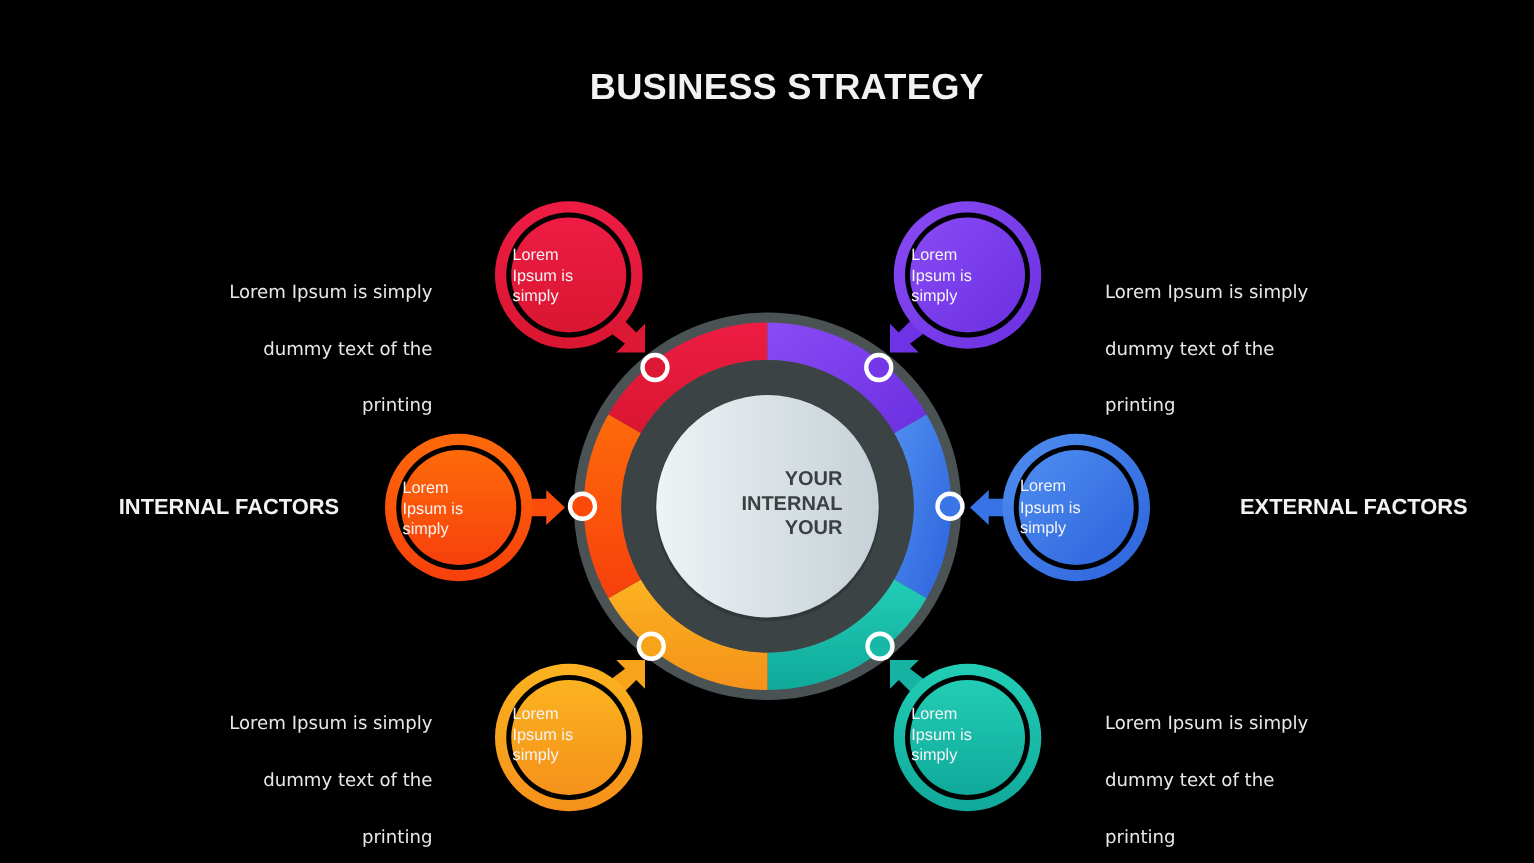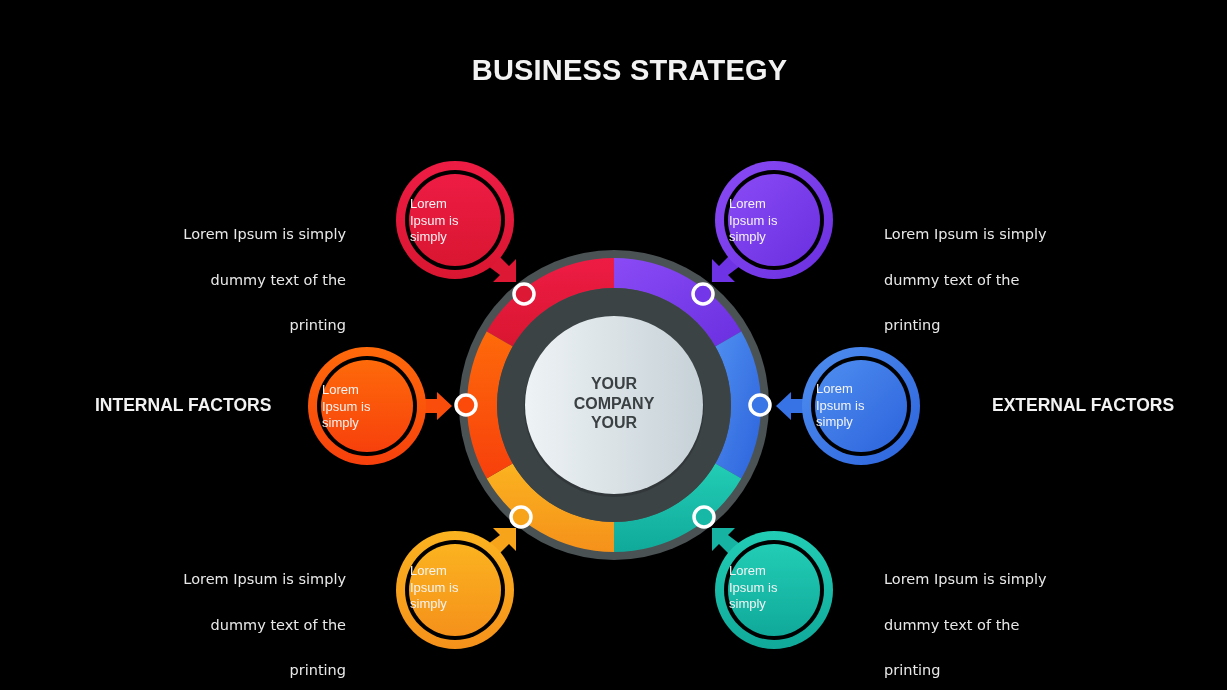--- a/index.html
+++ b/index.html
@@ -7,21 +7,21 @@
   .title { position: absolute; left: 16px; width: 1227px; top: 54px; text-align: center; color: #f2f2f2; font-weight: bold; font-size: 29px; line-height: 33px; letter-spacing: 0.2px; }
   .title span { display: block; }
   .factor { position: absolute; color: #f2f2f2; font-weight: bold; font-size: 17.5px; top: 395px; white-space: nowrap; }
   .desc { position: absolute; color: #e8e8e8; font-family: "DejaVu Sans", sans-serif; font-size: 14.5px; line-height: 21.5px; width: 180px; }
   .desc.left { text-align: right; }
   .desc.right { text-align: left; }
   .desc span { display: block; white-space: nowrap; margin-top: 24px; }
   svg.diagram { position: absolute; left: 0; top: 0; }
   .sat-label { position: absolute; width: 76px; color: #f4f4f4; font-size: 13px; line-height: 16.5px; }
   .sat-label span { display: block; }
-  .center-label { position: absolute; left: 554px; top: 374px; width: 120px; text-align: center; color: #3b4143; font-weight: bold; font-size: 16px; line-height: 19.5px; }
+  .center-label { position: absolute; left: 554px; top: 374px; width: 120px; text-align: right; color: #3b4143; font-weight: bold; font-size: 16px; line-height: 19.5px; }
   .center-label span { display: block; }
 </style>
 </head>
 <body>
 
 <svg class="diagram" width="1227" height="690" viewBox="0 0 1227 690">
   <defs>
     <linearGradient id="gRed" x1="0" y1="0" x2="0" y2="1">
         <stop offset="0" stop-color="#ee1c44"></stop>
         <stop offset="1" stop-color="#d91631"></stop>
@@ -130,21 +130,21 @@
 
 <div class="title">
   <span>BUSINESS STRATEGY</span>
 </div>
 
 <div class="factor" style="left:95px;text-align:center;">INTERNAL FACTORS</div>
 <div class="factor" style="left:992px;">EXTERNAL FACTORS</div>
 
 <div class="center-label">
   <span>YOUR</span>
-  <span>COMPANY</span>
+  <span>INTERNAL</span>
   <span>YOUR</span>
 </div>
 
 <div class="sat-label" style="left:410px; top:196px;">
   <span>Lorem</span>
   <span>Ipsum is</span>
   <span>simply</span>
 </div>
 <div class="sat-label" style="left:729px; top:196px;">
   <span>Lorem</span>

